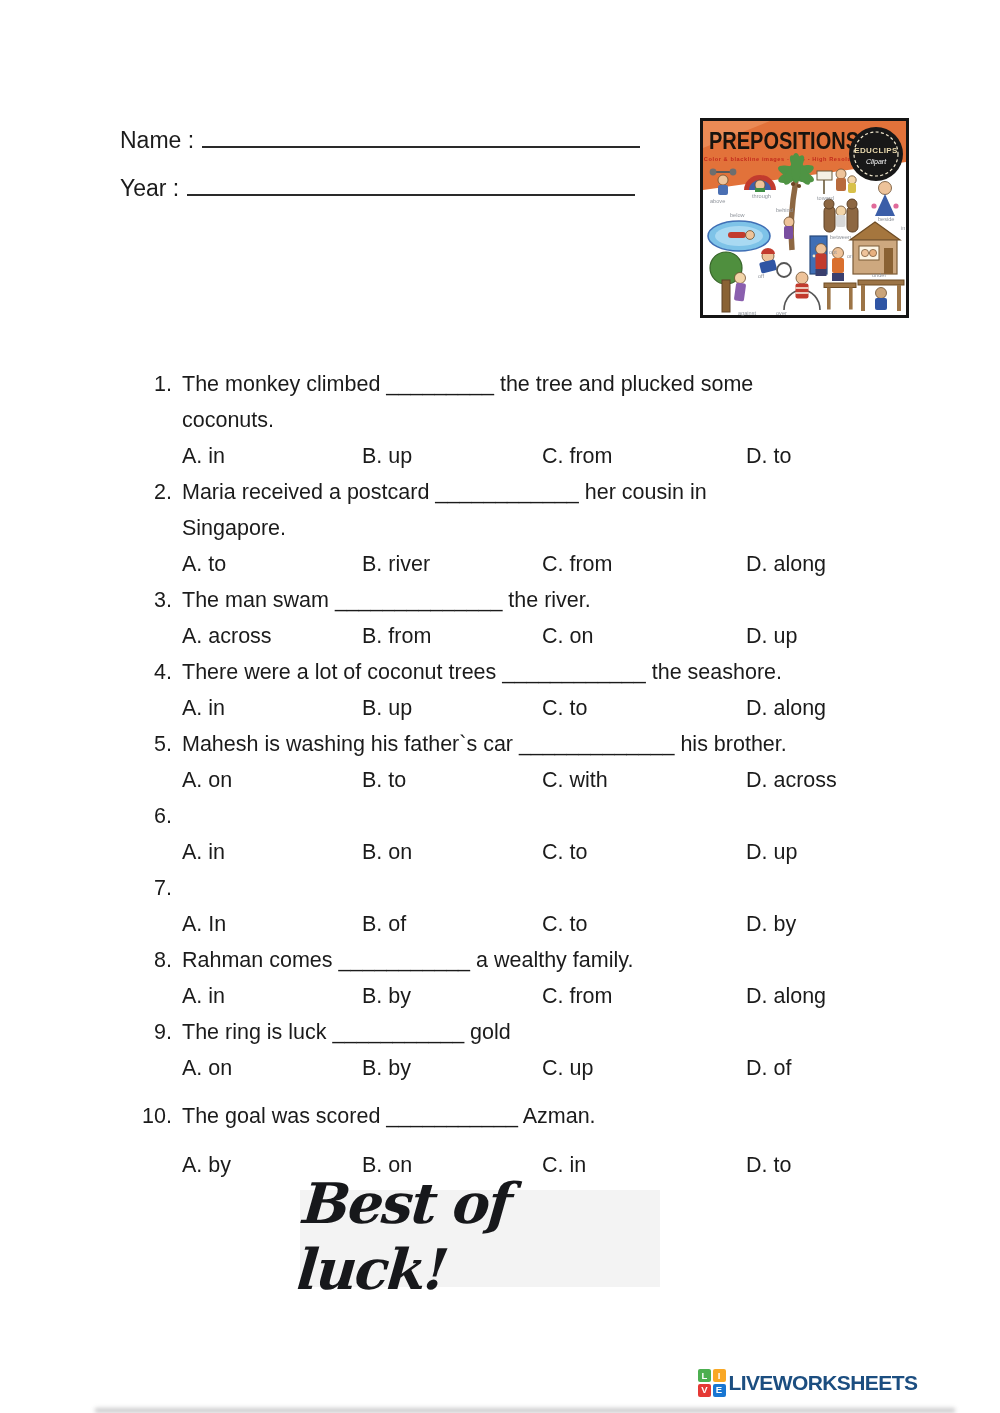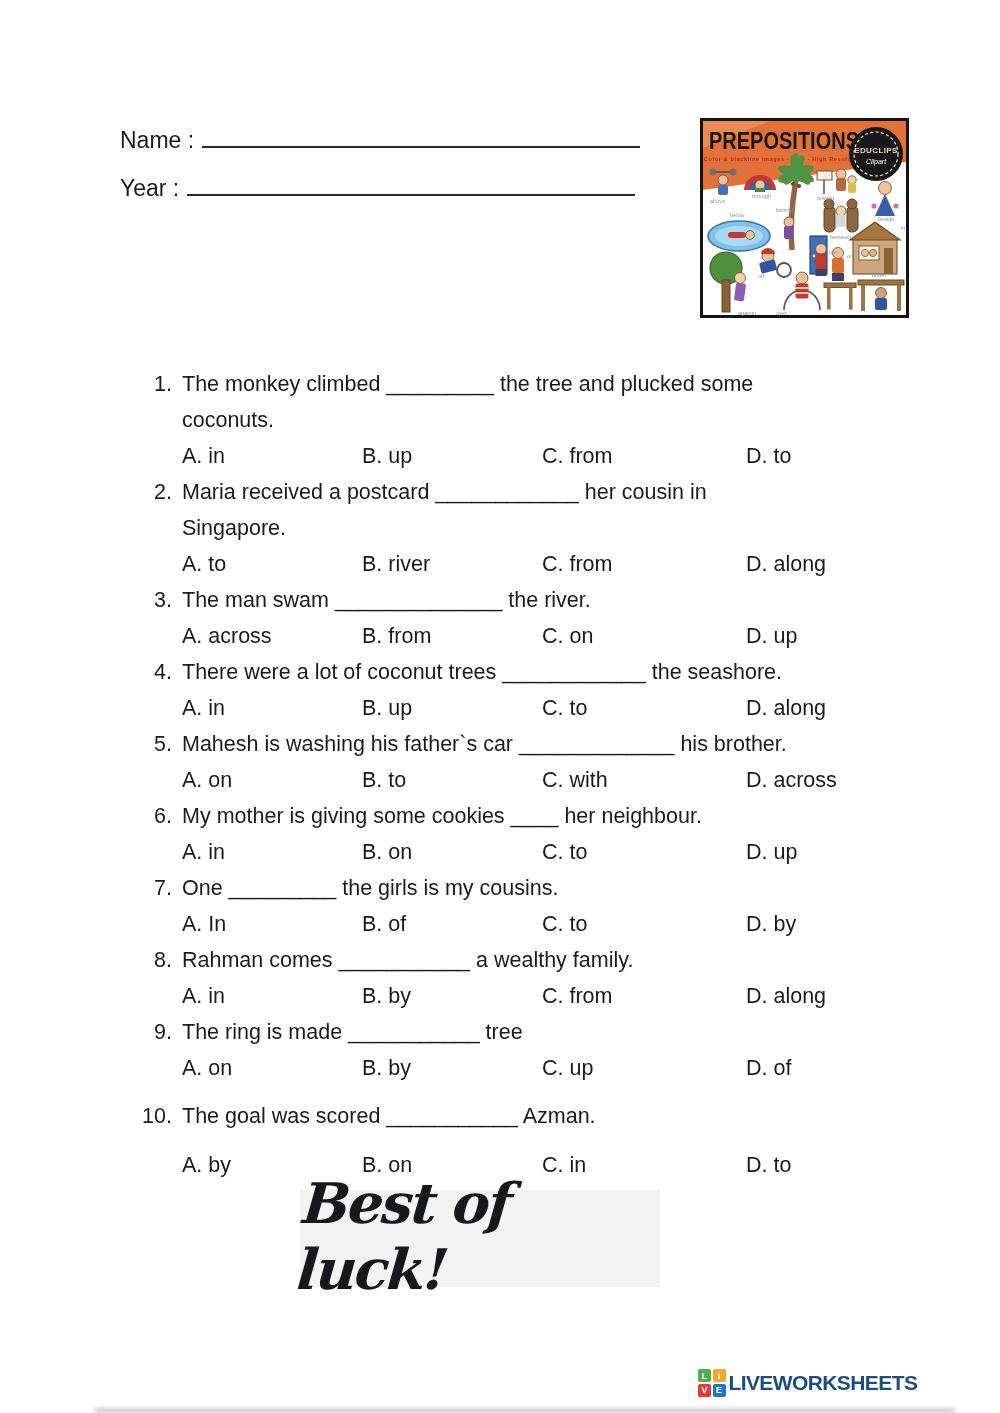--- a/index.html
+++ b/index.html
@@ -280,33 +280,31 @@
         <div class="q-opts">
           <span class="opt opt-0">A. on</span>
           <span class="opt opt-1">B. to</span>
           <span class="opt opt-2">C. with</span>
           <span class="opt opt-3">D. across</span>
         </div>
       </div>
       <div class="question">
         <div class="q-line">
           <span class="q-num">6.</span>
-          <span class="q-text">My mother is giving some cookies ____ her neighbour.</span>
         </div>
         <div class="q-opts">
           <span class="opt opt-0">A. in</span>
           <span class="opt opt-1">B. on</span>
           <span class="opt opt-2">C. to</span>
           <span class="opt opt-3">D. up</span>
         </div>
       </div>
       <div class="question">
         <div class="q-line">
           <span class="q-num">7.</span>
-          <span class="q-text">One _________ the girls is my cousins.</span>
         </div>
         <div class="q-opts">
           <span class="opt opt-0">A. In</span>
           <span class="opt opt-1">B. of</span>
           <span class="opt opt-2">C. to</span>
           <span class="opt opt-3">D. by</span>
         </div>
       </div>
       <div class="question">
         <div class="q-line">
@@ -316,21 +314,21 @@
         <div class="q-opts">
           <span class="opt opt-0">A. in</span>
           <span class="opt opt-1">B.  by</span>
           <span class="opt opt-2">C. from</span>
           <span class="opt opt-3">D. along</span>
         </div>
       </div>
       <div class="question">
         <div class="q-line">
           <span class="q-num">9.</span>
-          <span class="q-text">The ring is made ___________ tree</span>
+          <span class="q-text">The ring is luck ___________ gold</span>
         </div>
         <div class="q-opts">
           <span class="opt opt-0">A. on</span>
           <span class="opt opt-1">B. by</span>
           <span class="opt opt-2">C. up</span>
           <span class="opt opt-3">D. of</span>
         </div>
       </div>
       <div class="question">
         <div class="q-line">

